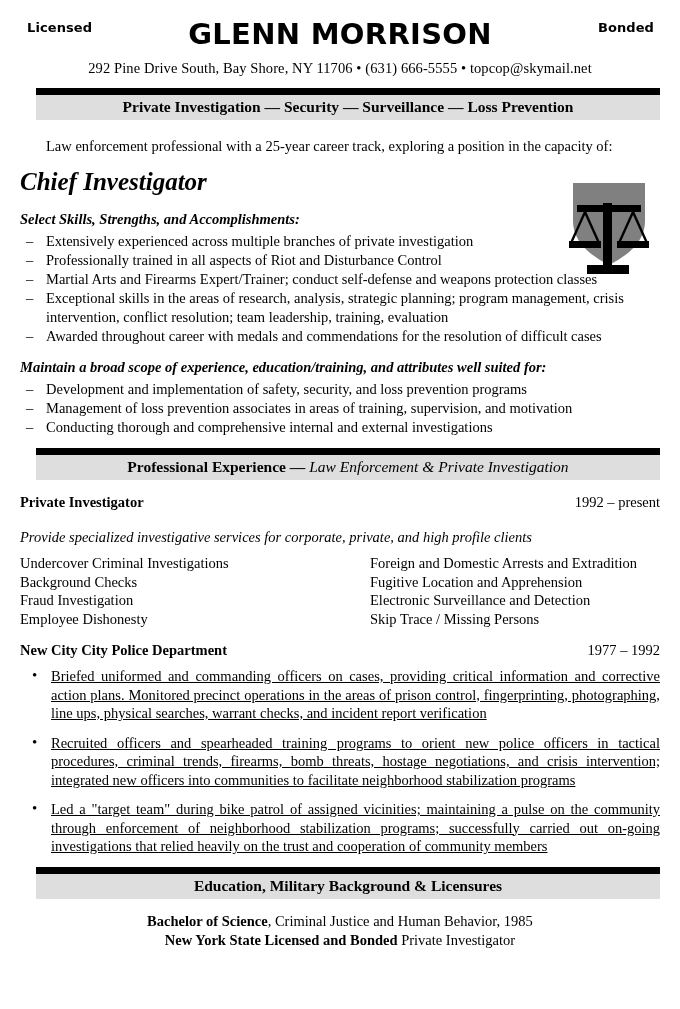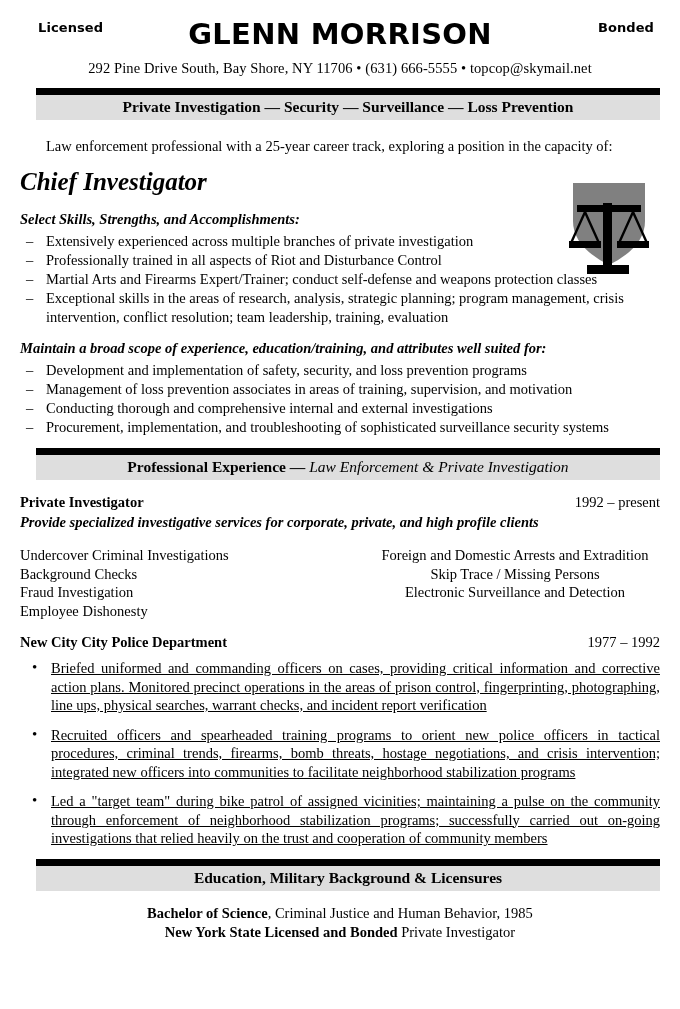--- a/index.html
+++ b/index.html
@@ -29,21 +29,21 @@
     margin-top: 14px;
   }
   .tagline {
     position: absolute;
     top: 6px;
     font-family: "DejaVu Sans", sans-serif;
     font-weight: bold;
     font-size: 13px;
     letter-spacing: 0.1px;
   }
-  .tagline.left  { left: 18px; }
+  .tagline.left  { left: 7px; }
   .tagline.right { right: 6px; }
   .fullname {
     text-align: center;
     font-family: "DejaVu Sans", sans-serif;
     font-weight: bold;
     font-size: 29px;
     letter-spacing: 0.3px;
     line-height: 40px;
     margin: 0;
   }
@@ -143,35 +143,34 @@
   .job-title {
     font-weight: bold;
   }
   .job-dates {
     font-weight: normal;
   }
   .job-sub {
     font-size: 14.5px;
     font-style: italic;
     line-height: 18.5px;
-    margin-top: 2px;
+    margin-top: 17px;
     text-align: justify;
-    font-weight: bold;
   }
   .two-col {
     display: flex;
-    margin-top: 15px;
+    margin-top: 8px;
     gap: 20px;
   }
   .two-col .col {
     font-size: 14.5px;
     line-height: 18.5px;
   }
   .two-col .col.first  { width: 330px; flex: none; }
-  .two-col .col.second { flex: 1; text-align: center; }
+  .two-col .col.second { flex: 1; }
 
   ul.round-list {
     list-style: none;
     margin: 8px 0 0 0;
     padding: 0;
     text-decoration: underline;
   }
   ul.round-list > li {
     position: relative;
     padding-left: 31px;
@@ -229,28 +228,28 @@
 
   <div class="skills-block">
     <div class="intro">Law enforcement professional with a 25-year career track, exploring a position in the capacity of:</div>
     <div class="objective">Chief Investigator</div>
     <div class="lead-in">Select Skills, Strengths, and Accomplishments:</div>
     <ul class="dash-list">
       <li>Extensively experienced across multiple branches of private investigation</li>
       <li>Professionally trained in all aspects of Riot and Disturbance Control</li>
       <li>Martial Arts and Firearms Expert/Trainer; conduct self-defense and weapons protection classes</li>
       <li>Exceptional skills in the areas of research, analysis, strategic planning; program management, crisis intervention, conflict resolution; team leadership, training, evaluation</li>
+      <li>Awarded throughout career with medals and commendations for the resolution of difficult cases</li>
     </ul>
 
     <div class="lead-in">Maintain a broad scope of experience, education/training, and attributes well suited for:</div>
     <ul class="dash-list">
       <li>Development and implementation of safety, security, and loss prevention programs</li>
       <li>Management of loss prevention associates in areas of training, supervision, and motivation</li>
       <li>Conducting thorough and comprehensive internal and external investigations</li>
-      <li>Procurement, implementation, and troubleshooting of sophisticated surveillance security systems</li>
     </ul>
   </div>
 
   <div class="bar">
     <div class="bar-top"></div>
     <div class="bar-body"><span>Professional Experience</span><span> — </span><span class="sub-italic-normal">Law Enforcement &amp; Private Investigation</span></div>
   </div>
 
   <div class="job">
     <div class="job-head">
@@ -260,22 +259,23 @@
     <div class="job-sub">Provide specialized investigative services for corporate, private, and high profile clients</div>
     <div class="two-col">
       <div class="col first">
         <div>Undercover Criminal Investigations</div>
         <div>Background Checks</div>
         <div>Fraud Investigation</div>
         <div>Employee Dishonesty</div>
       </div>
       <div class="col second">
         <div>Foreign and Domestic Arrests and Extradition</div>
+        <div>Fugitive Location and Apprehension</div>
+        <div>Electronic Surveillance and Detection</div>
         <div>Skip Trace / Missing Persons</div>
-        <div>Electronic Surveillance and Detection</div>
       </div>
     </div>
   </div>
 
   <div class="job">
     <div class="job-head">
       <span class="job-title">New City City Police Department</span>
       <span class="job-dates">1977 – 1992</span>
     </div>
     <ul class="round-list">

